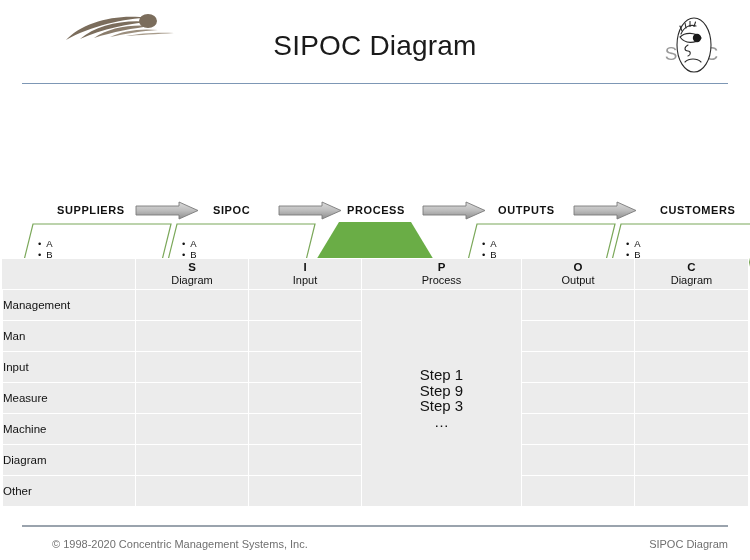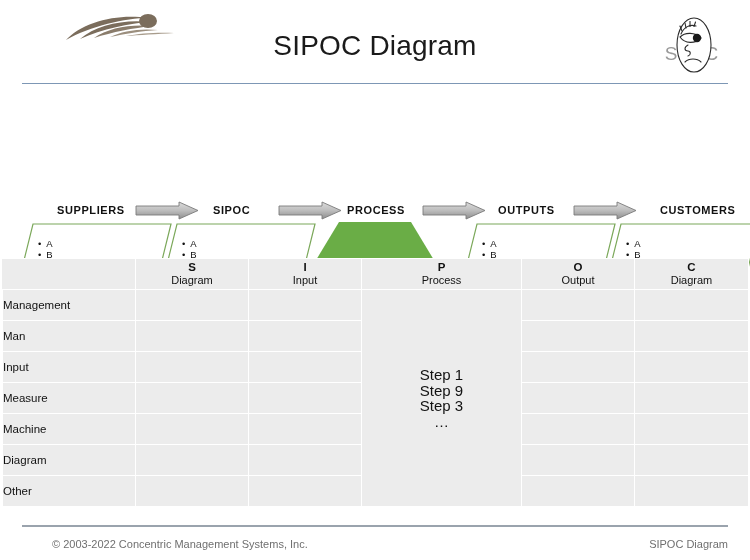--- a/index.html
+++ b/index.html
@@ -423,14 +423,14 @@
       <td class="row-label">Other</td>
       <td></td>
       <td></td>
       <td></td>
       <td></td>
     </tr>
   </tbody>
 </table>
 
 <div id="footer-rule"></div>
-<div id="footer-left">© 2003-2022 Concentric Management Systems, Inc.</div>
+<div id="footer-left">© 1998-2020 Concentric Management Systems, Inc.</div>
 <div id="footer-right">SIPOC Diagram</div>
 
 </body></html>

